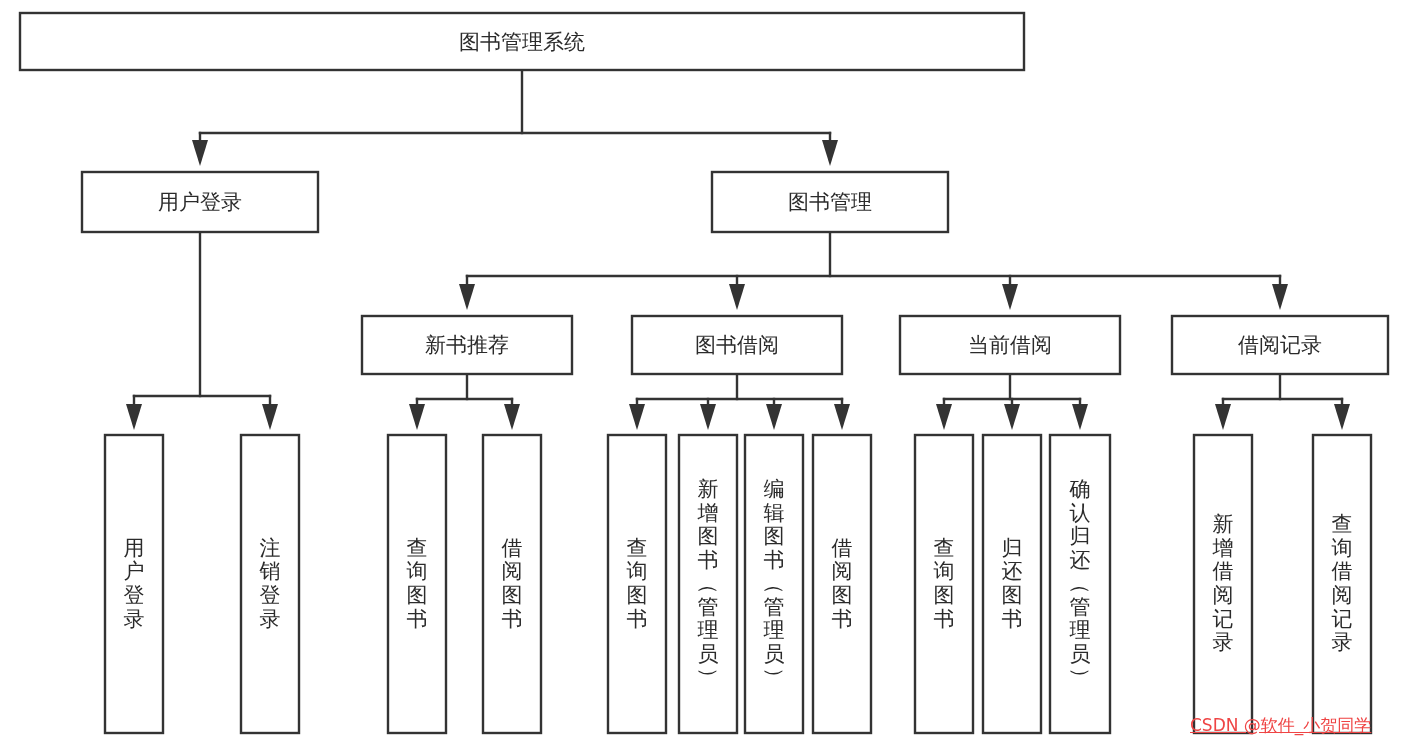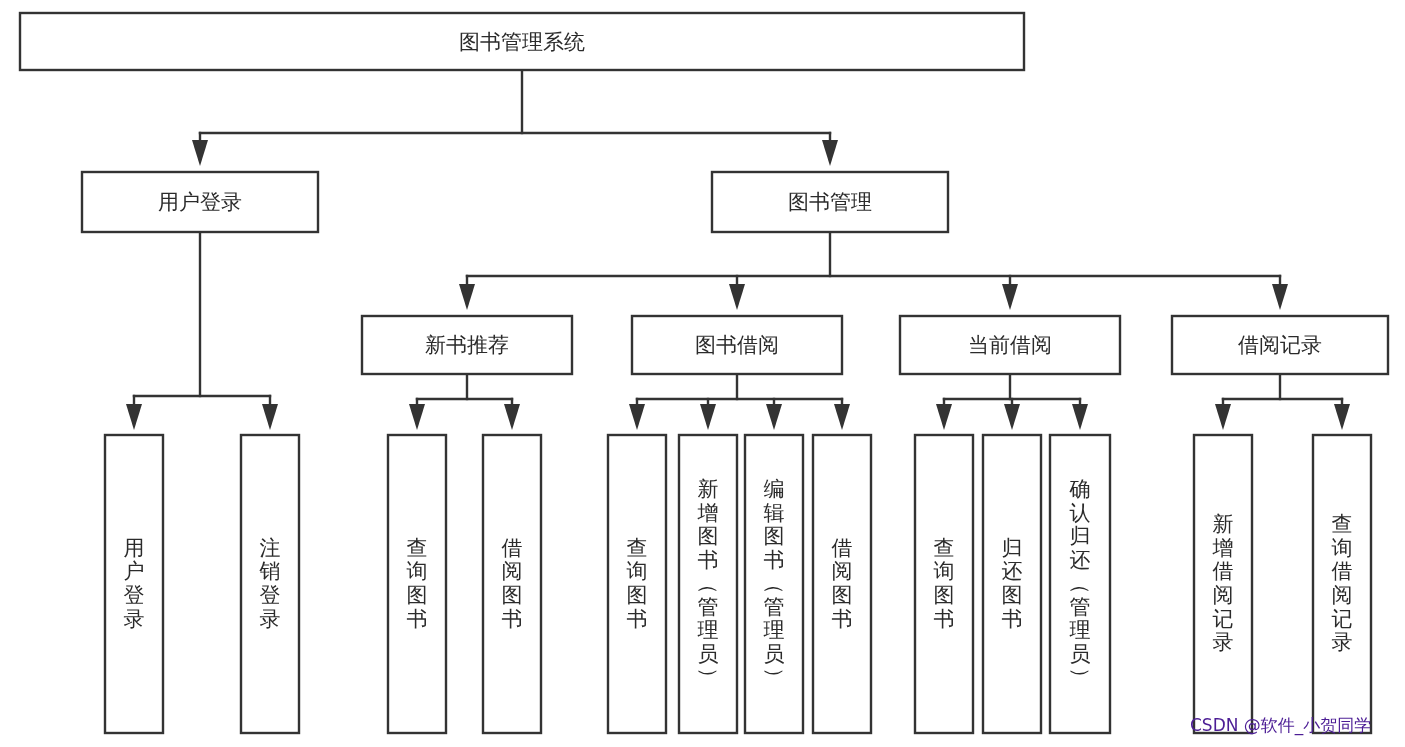--- a/index.html
+++ b/index.html
@@ -70,23 +70,24 @@
   .node-label-v span.rot {
     display: block;
     transform: rotate(90deg);
   }
   .watermark {
     position: absolute;
     left: 1190px;
     top: 714px;
     font-family: "DejaVu Sans", "Liberation Sans", sans-serif;
     font-size: 17px;
-    color: #4c1d95;
+    color: #ef4444;
     white-space: nowrap;
     pointer-events: none;
+    text-decoration: underline;
   }
 </style>
 </head>
 <body>
 
 <div id="diagram-root">
 
   <svg id="flow" viewBox="0 0 1405 747" xmlns="http://www.w3.org/2000/svg">
 
     <g>

